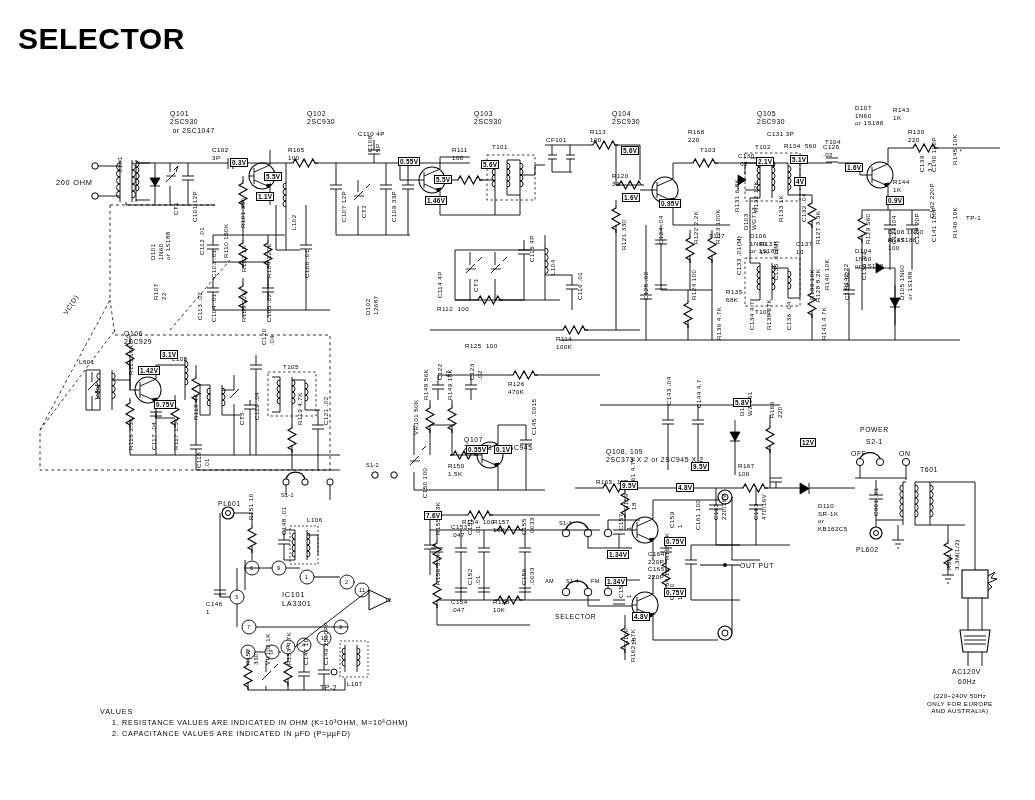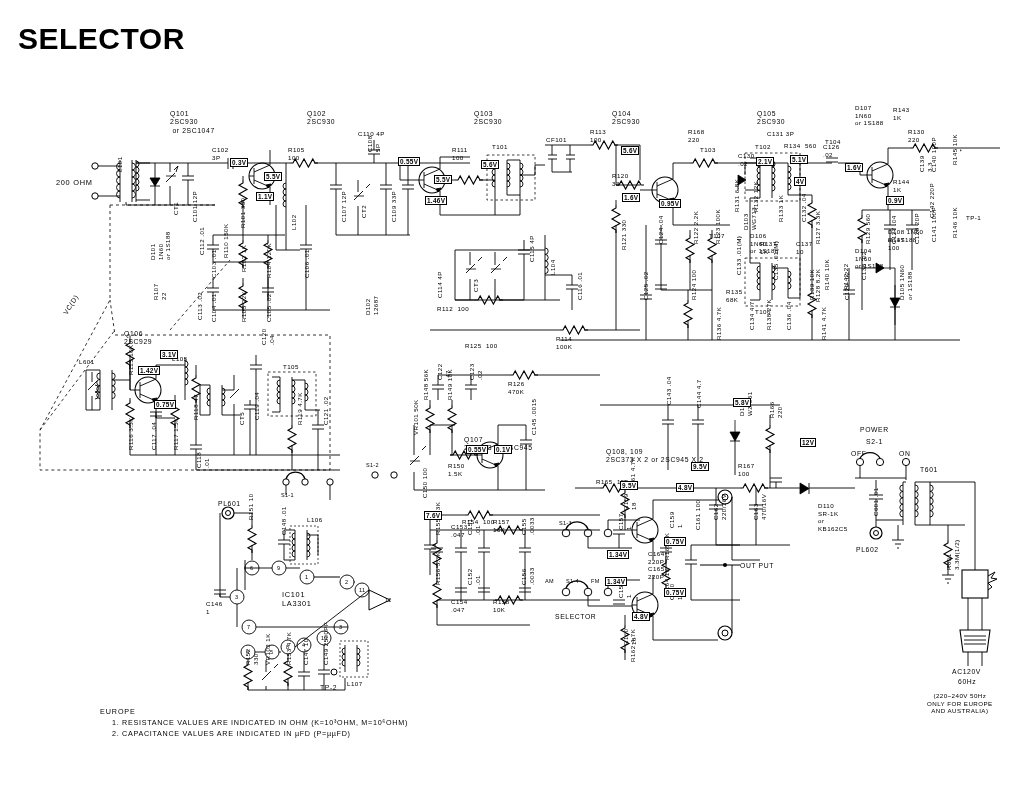--- a/index.html
+++ b/index.html
@@ -843,18 +843,18 @@
 <div class="volt" style="left:424px;top:511px;">7.6V</div>
 <div class="volt" style="left:607px;top:550px;">1.34V</div>
 <div class="volt" style="left:605px;top:577px;">1.34V</div>
 <div class="volt" style="left:676px;top:483px;">4.8V</div>
 <div class="volt" style="left:664px;top:537px;">0.75V</div>
 <div class="volt" style="left:664px;top:588px;">0.75V</div>
 <div class="volt" style="left:632px;top:612px;">4.8V</div>
 <div class="volt" style="left:691px;top:462px;">9.5V</div>
 
 <div id="notes">
-  <div class="nhead">EUROPE</div>
+  <div class="nhead">VALUES</div>
   <div style="padding-left:12px;">
     <div>1. RESISTANCE VALUES ARE INDICATED IN OHM (K=10³OHM, M=10⁶OHM)</div>
     <div>2. CAPACITANCE VALUES ARE INDICATED IN µFD (P=µµFD)</div>
   </div>
 </div>
 
 </body></html>

